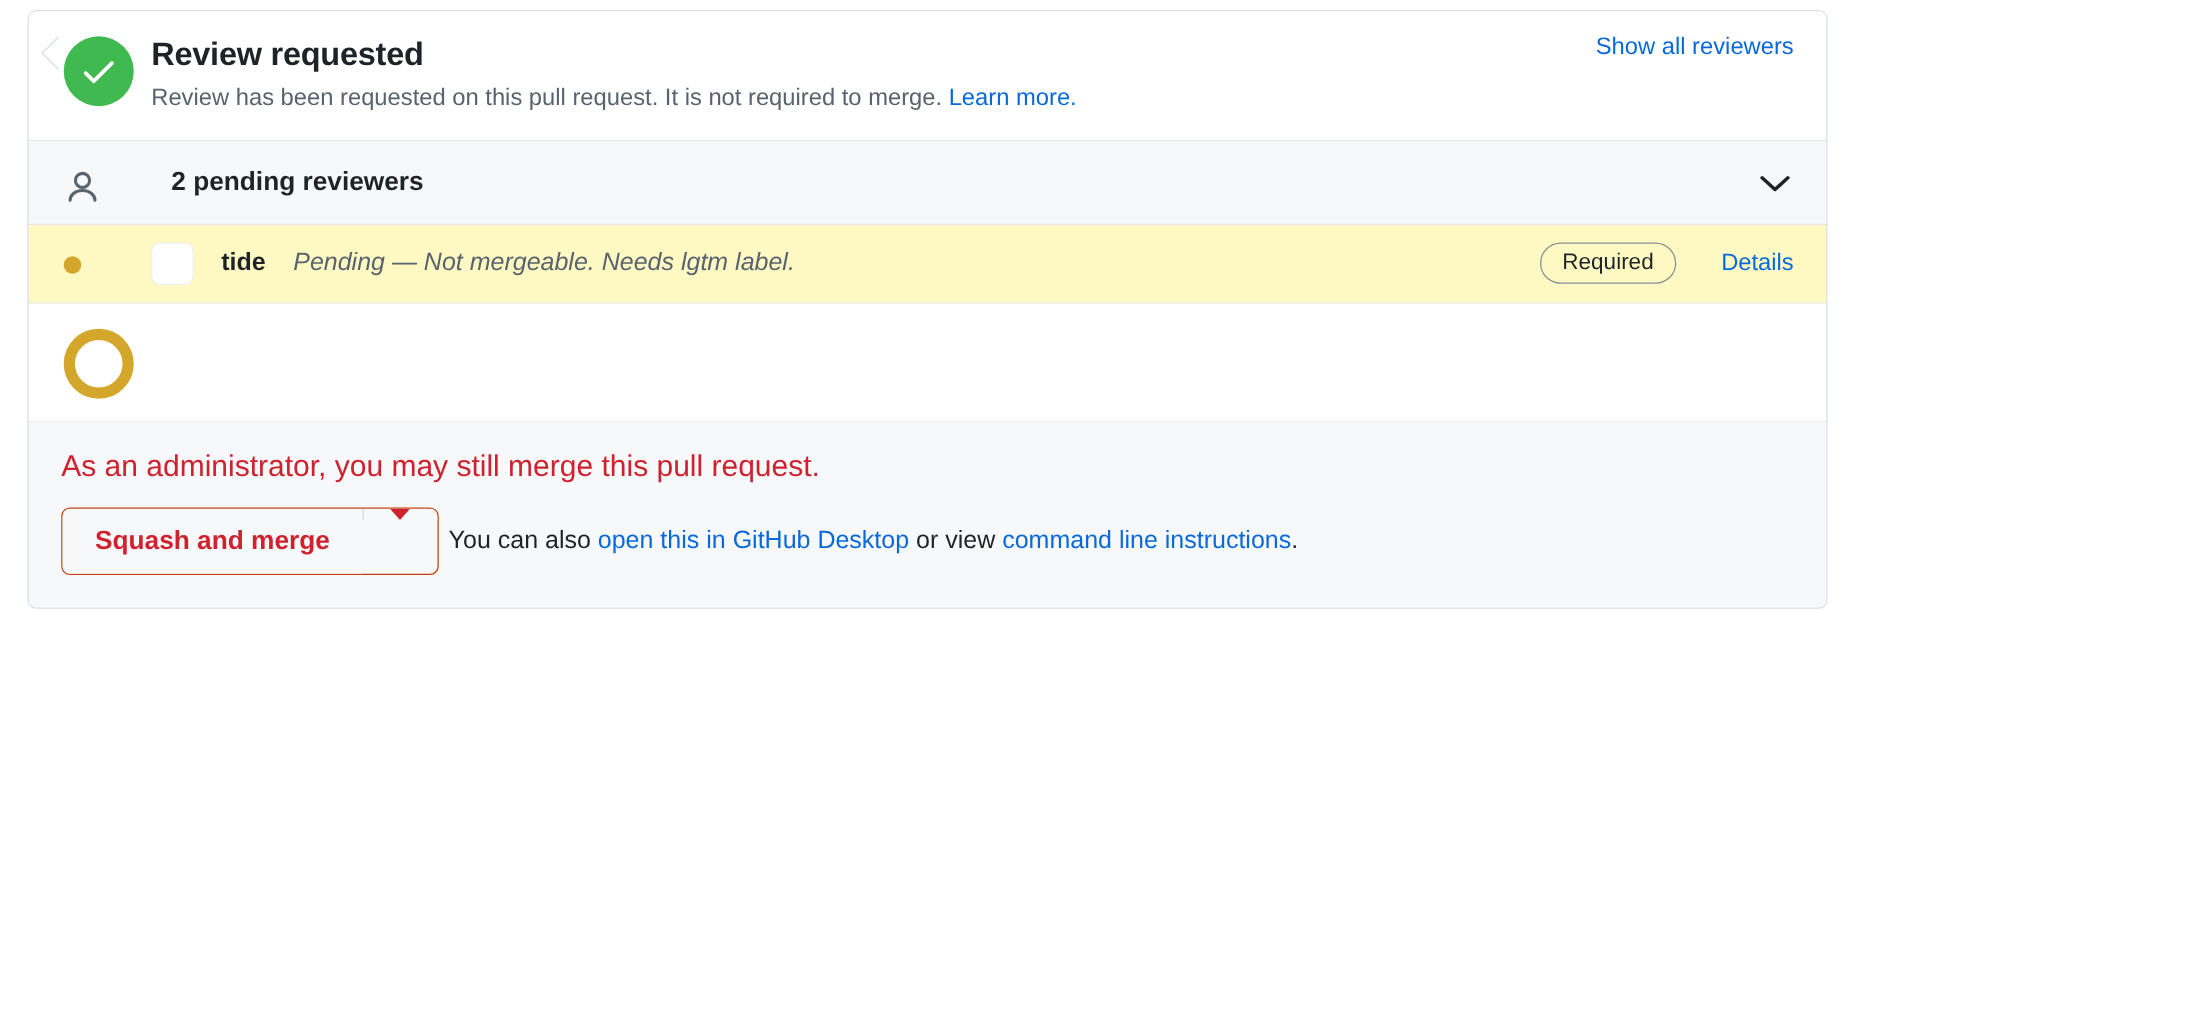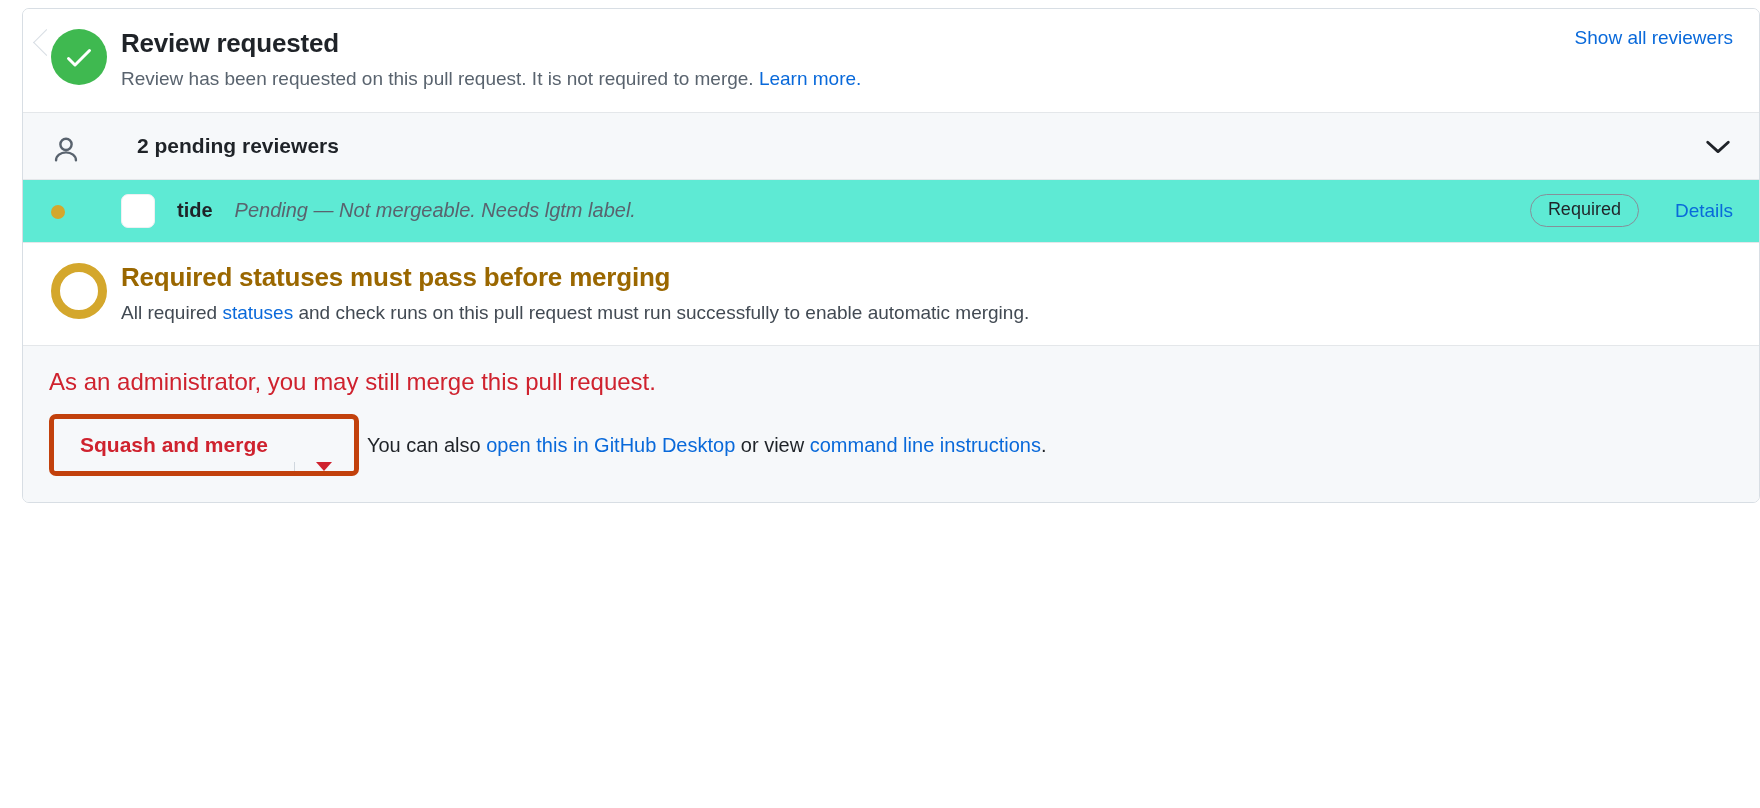--- a/index.html
+++ b/index.html
@@ -11,21 +11,21 @@
     height: 808px;
     background: #ffffff;
     font-family: "Liberation Sans", "DejaVu Sans", sans-serif;
     -webkit-font-smoothing: antialiased;
   }
 
   #merge-box {
     position: absolute;
     left: 22px;
     top: 8px;
-    width: 1738px;
+    width: 1440px;
     border: 1px solid #d8dee4;
     border-radius: 7px;
     background: #ffffff;
     overflow: hidden;
   }
 
   
   #callout-arrow {
     position: absolute;
     left: 8px;
@@ -159,21 +159,21 @@
     font-size: 21px;
     font-weight: bold;
     color: #1f2328;
   }
 
   
   .row-check {
     display: flex;
     align-items: center;
     padding: 14px 26px;
-    background: #5eead4;
+    background: #fef9c3;
     border-bottom: 1px solid #e4e7ea;
   }
   .check-name {
     font-size: 20px;
     font-weight: bold;
     color: #1f2328;
     margin-left: 22px;
   }
   .check-desc {
     font-size: 20px;
@@ -201,22 +201,22 @@
     font-size: 24px;
     color: #cf222e;
     margin-bottom: 18px;
   }
   .merge-actions {
     display: flex;
     align-items: center;
   }
   .btn-group {
     display: inline-flex;
-    align-items: flex-end;
-    border: 5px solid #c2410c;
+    align-items: flex-start;
+    border: 1px solid #c2410c;
     border-radius: 7px;
     background: #f6f8fa;
     overflow: hidden;
   }
   .btn-merge {
     font-family: inherit;
     font-size: 21px;
     font-weight: bold;
     color: #cf222e;
     background: #f6f8fa;
@@ -305,26 +305,20 @@
     <span class="check-name">tide</span>
     <span class="check-desc">Pending — Not mergeable. Needs lgtm label.</span>
     <div style="flex:1 1 auto;"></div>
     <span class="badge-required">Required</span>
     <a class="link-right" style="margin-left:36px;">Details</a>
   </div>
 
   <div class="row">
     <div class="icon-col">
       <div class="circle-pending"></div>
-    </div>
-    <div class="body-col">
-      <div class="title-pending">Required statuses must pass before merging</div>
-      <div class="subtext dark">
-        <span>All required </span><a class="link">statuses</a><span> and check runs on this pull request must run successfully to enable automatic merging.</span>
-      </div>
     </div>
   </div>
 
   <div class="merge-footer">
     <div class="admin-note">As an administrator, you may still merge this pull request.</div>
     <div class="merge-actions">
       <span class="btn-group">
         <button class="btn-merge">Squash and merge</button>
         <span class="btn-merge-caret">
           <span class="caret-tri"></span>

